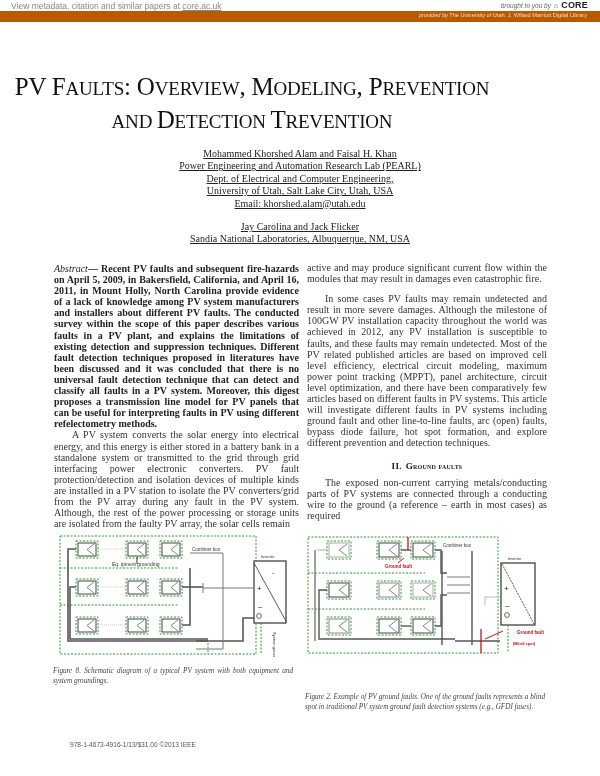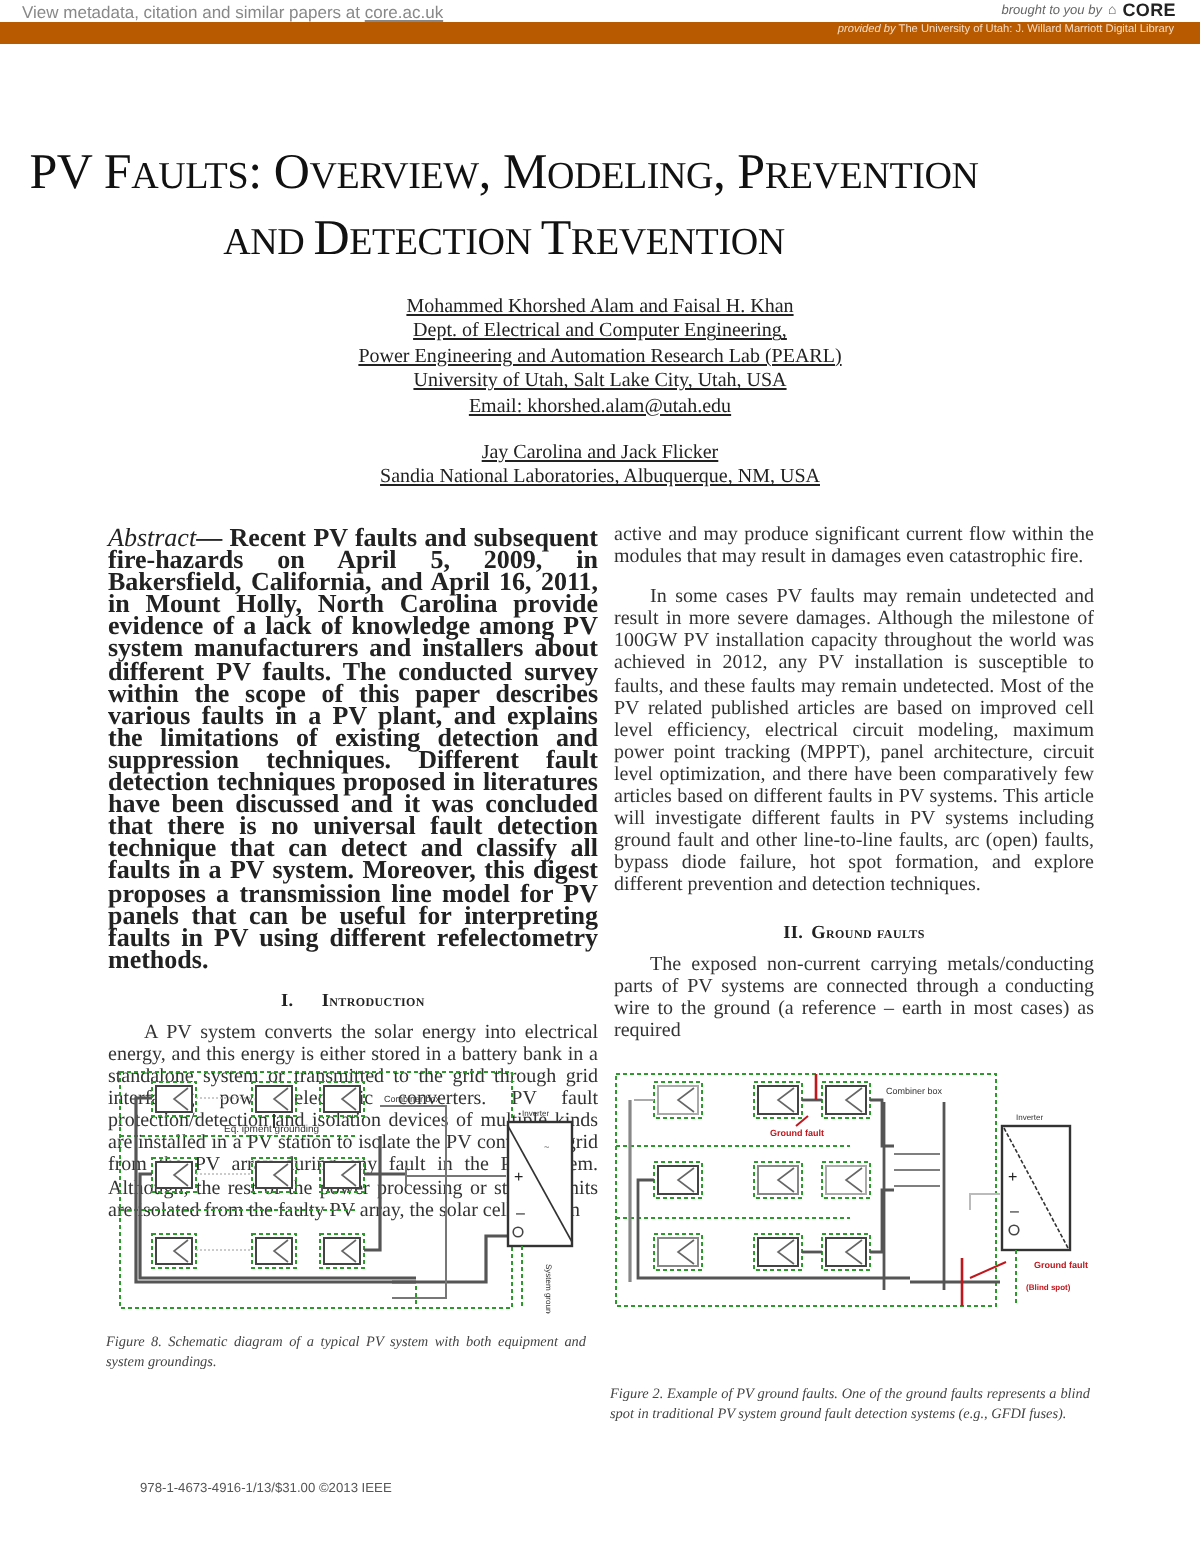--- a/index.html
+++ b/index.html
@@ -38,21 +38,21 @@
   .authors {
     position: absolute; left: 0; top: 148px; width: 600px; text-align: center;
     font-size: 10px; line-height: 12.4px; color: #222; text-decoration: underline;
   }
   .authors .gap { height: 11px; }
 
   .col-left { position: absolute; left: 54px; top: 263px; width: 245px; }
   .col-right { position: absolute; left: 307px; top: 262px; width: 240px; }
 
   .abstract {
-    font-size: 13px; line-height: 11.1px; font-weight: bold; text-align: justify; color: #222;
+    font-size: 10px; line-height: 11.1px; font-weight: bold; text-align: justify; color: #222;
   }
   .abstract .label { font-style: italic; font-weight: normal; }
 
   .section-head {
     text-align: center; font-size: 9.2px; font-weight: bold; margin: 10px 0 6px 0; color: #222;
     font-variant: small-caps; letter-spacing: 0.2px;
   }
   .section-head .num { margin-right: 14px; }
   .para {
     font-size: 10px; line-height: 11.1px; text-align: justify; color: #333; text-indent: 18px; margin: 0;
@@ -99,36 +99,33 @@
   <div>
     <span>PV </span><span>F</span><span class="sc">AULTS</span><span>: </span><span>O</span><span class="sc">VERVIEW</span><span>, </span><span>M</span><span class="sc">ODELING</span><span>, </span><span>P</span><span class="sc">REVENTION</span>
   </div>
   <div>
     <span class="sc">AND </span><span>D</span><span class="sc">ETECTION </span><span>T</span><span class="sc">REVENTION</span>
   </div>
 </div>
 
 <div class="authors">
   <div>Mohammed Khorshed Alam and Faisal H. Khan</div>
+  <div>Power Engineering and Automation Research Lab (PEARL)</div>
   <div>Dept. of Electrical and Computer Engineering,</div>
-  <div>Power Engineering and Automation Research Lab (PEARL)</div>
   <div>University of Utah, Salt Lake City, Utah, USA</div>
   <div>Email: khorshed.alam@utah.edu</div>
   <div class="gap"></div>
   <div>Jay Carolina and Jack Flicker</div>
   <div>Sandia National Laboratories, Albuquerque, NM, USA</div>
 </div>
 
 <div class="col-left">
   <p class="abstract" style="margin:0;">
     <span class="label">Abstract</span><span>— </span><span>Recent PV faults and subsequent fire-hazards on April 5, 2009, in Bakersfield, California, and April 16, 2011, in Mount Holly, North Carolina provide evidence of a lack of knowledge among PV system manufacturers and installers about different PV faults. The conducted survey within the scope of this paper describes various faults in a PV plant, and explains the limitations of existing detection and suppression techniques. Different fault detection techniques proposed in literatures have been discussed and it was concluded that there is no universal fault detection technique that can detect and classify all faults in a PV system. Moreover, this digest proposes a transmission line model for PV panels that can be useful for interpreting faults in PV using different refelectometry methods.</span>
   </p>
-  <div class="section-head">
-    <span class="num">I.</span><span>Introduction</span>
-  </div>
   <p class="para">A PV system converts the solar energy into electrical energy, and this energy is either stored in a battery bank in a standalone system or transmitted to the grid through grid interfacing power electronic converters. PV fault protection/detection and isolation devices of multiple kinds are installed in a PV station to isolate the PV converters/grid from the PV array during any fault in the PV system. Although, the rest of the power processing or storage units are isolated from the faulty PV array, the solar cells remain</p>
 </div>
 
 <div class="col-right">
   <p class="para noindent">active and may produce significant current flow within the modules that may result in damages even catastrophic fire.</p>
   <div class="para-gap"></div>
   <p class="para">In some cases PV faults may remain undetected and result in more severe damages. Although the milestone of 100GW PV installation capacity throughout the world was achieved in 2012, any PV installation is susceptible to faults, and these faults may remain undetected. Most of the PV related published articles are based on improved cell level efficiency, electrical circuit modeling, maximum power point tracking (MPPT), panel architecture, circuit level optimization, and there have been comparatively few articles based on different faults in PV systems.  This article will investigate different faults in PV systems including ground fault and other line-to-line faults, arc (open) faults, bypass diode failure, hot spot formation, and explore different prevention and detection techniques.</p>
   <div class="section-head" style="margin-top:12px;">
     <span style="margin-right:4px;">II.</span><span>Ground faults</span>
   </div>

